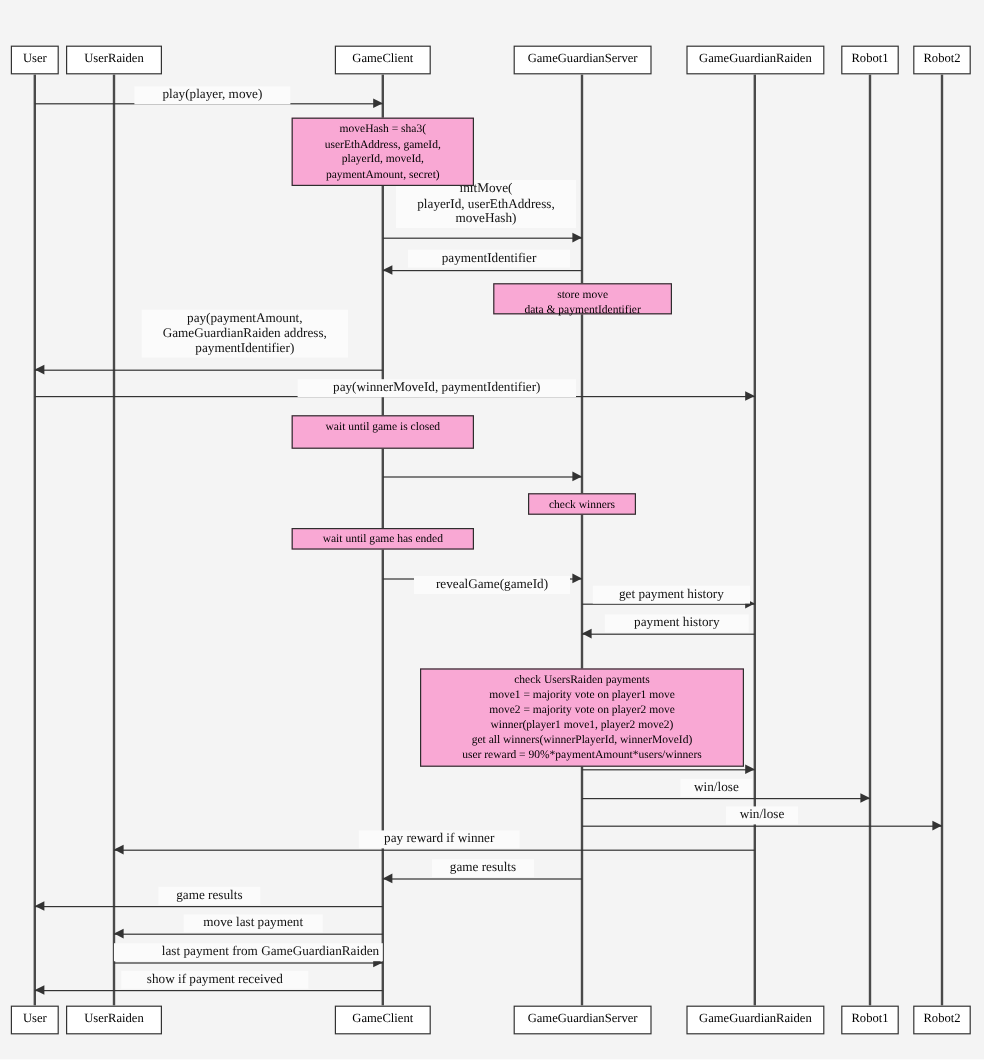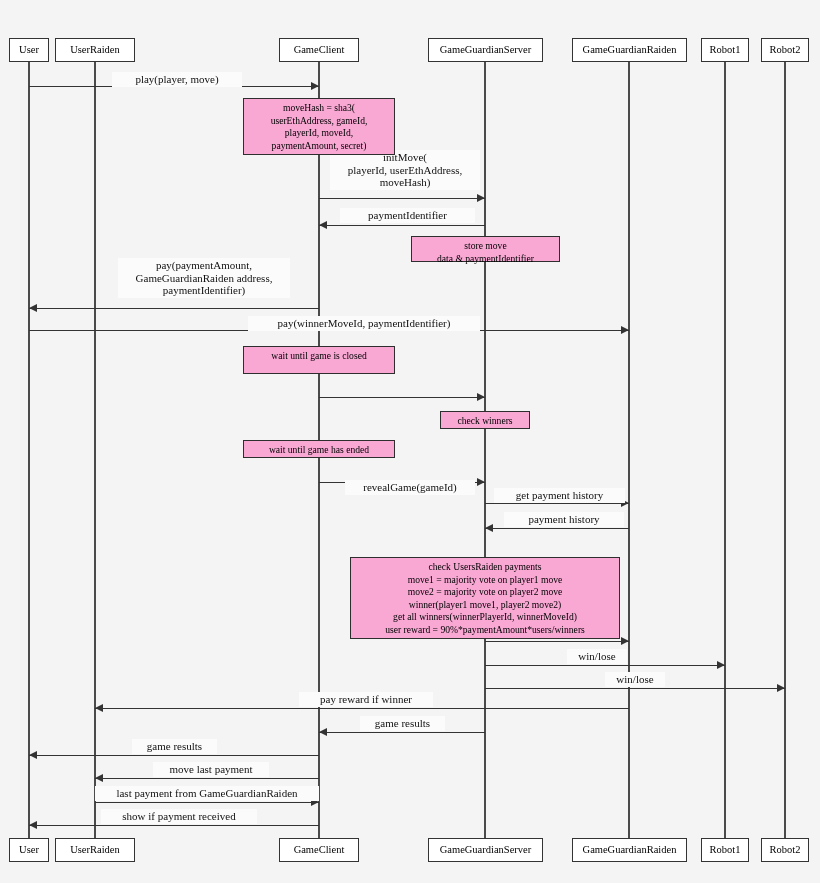--- a/index.html
+++ b/index.html
@@ -148,21 +148,21 @@
     <div class="arrow-head left" style="top: 728.2px; left: 319px;"></div>
     <div class="msg-label" style="left: 360px; top: 716px; width: 85px;">game results</div>
     <div class="msg-line" style="left: 29px; top: 755px; width: 290px;"></div>
     <div class="arrow-head left" style="top: 751.2px; left: 29px;"></div>
     <div class="msg-label" style="left: 132px; top: 739px; width: 85px;">game results</div>
     <div class="msg-line" style="left: 95px; top: 778px; width: 224px;"></div>
     <div class="arrow-head left" style="top: 774.2px; left: 95px;"></div>
     <div class="msg-label" style="left: 153px; top: 762px; width: 116px;">move last payment</div>
     <div class="msg-line" style="left: 95px; top: 802px; width: 224px;"></div>
     <div class="arrow-head right" style="top: 798.2px; left: 311px;"></div>
-    <div class="msg-label" style="left: 95px; top: 786px; width: 224px;">last payment from GameGuardianRaiden</div>
+    <div class="msg-label" style="left: 95px; top: 786px; width: 224px; text-align: right;">last payment from GameGuardianRaiden</div>
     <div class="msg-line" style="left: 29px; top: 825px; width: 290px;"></div>
     <div class="arrow-head left" style="top: 821.2px; left: 29px;"></div>
     <div class="msg-label" style="left: 101px; top: 809px; width: 156px;">show if payment received</div>
     <div class="note-box" style="left: 243px; top: 98px; width: 152px; height: 57px;">moveHash = sha3(
 userEthAddress, gameId,
 playerId, moveId,
 paymentAmount, secret)</div>
     <div class="note-box" style="left: 411px; top: 236px; width: 149px; height: 26px;">store move
 data &amp; paymentIdentifier</div>
     <div class="note-box" style="left: 243px; top: 346px; width: 152px; height: 28px;">wait until game is closed</div>

